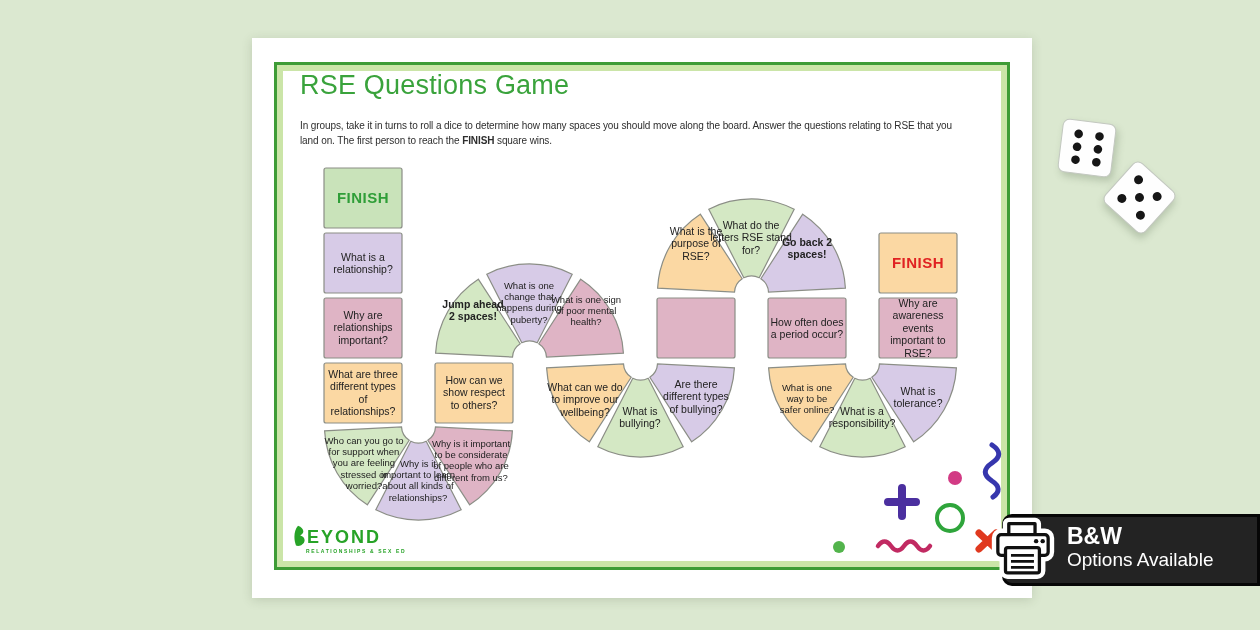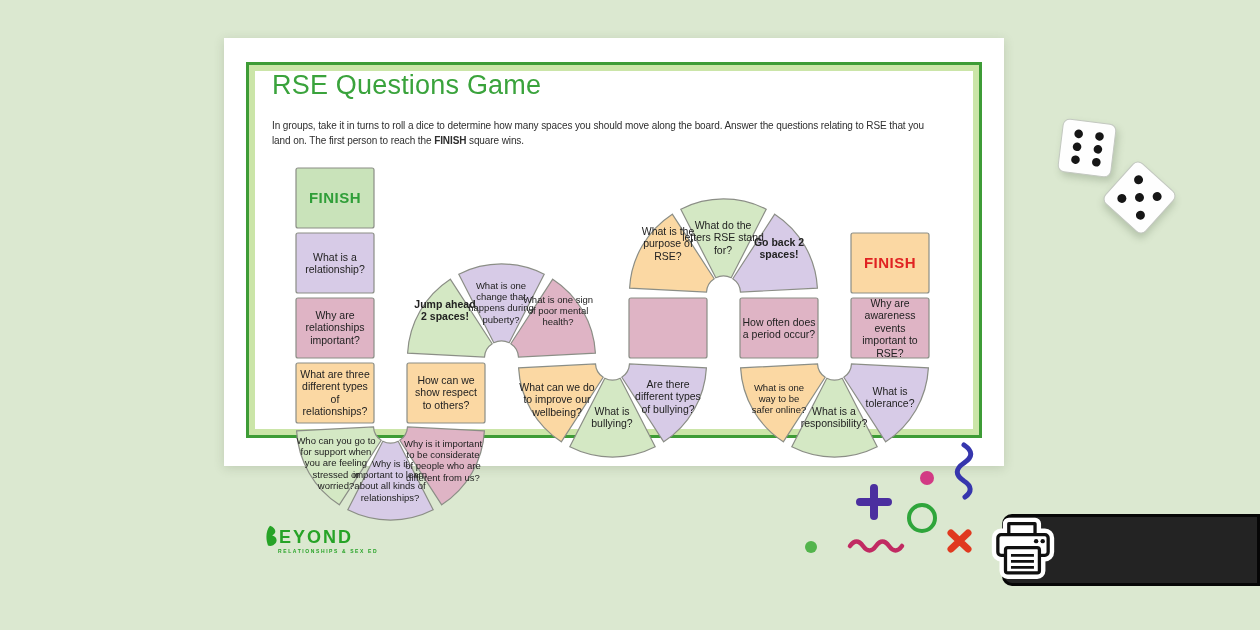--- a/index.html
+++ b/index.html
@@ -1,18 +1,18 @@
 <!DOCTYPE html>
 <html><head>
 <meta charset="utf-8">
 <style>
   html,body{margin:0;padding:0;}
   .scene{position:relative;width:1260px;height:630px;background:#dbe8d0;overflow:hidden;
          font-family:"Liberation Sans",sans-serif;}
-  .page{position:absolute;left:224px;top:38px;width:780px;height:428px;background:#ffffff;
+  .page{position:absolute;left:252px;top:38px;width:780px;height:560px;background:#ffffff;
         box-shadow:0 2px 10px rgba(60,80,50,.18);}
   .frame{position:absolute;left:22px;top:24px;right:22px;bottom:28px;
          border:3px solid #3e9c36;box-shadow:inset 0 0 0 6px rgba(140,198,63,.45);}
   .title{position:absolute;left:48px;top:32px;margin:0;font-size:27px;font-weight:400;
          color:#3aa33c;letter-spacing:.2px;}
   .intro{position:absolute;left:48px;top:80px;width:662px;margin:0;font-size:10px;
          line-height:1.5;color:#2e2e2e;letter-spacing:-.1px;}
   .board-svg{position:absolute;left:60px;top:122px;}
   .cell-shape{stroke:#8b8e86;stroke-width:1.2;}
   .labels{position:absolute;inset:0;pointer-events:none;}
@@ -161,15 +161,19 @@
         <g stroke="#101010" stroke-width="3" fill="#ffffff" stroke-linejoin="round">
           <rect x="19" y="7" width="24" height="12"></rect>
           <rect x="9" y="17" width="46" height="19" rx="3"></rect>
           <rect x="16" y="29" width="31" height="23" rx="2"></rect>
         </g>
         <circle cx="44" cy="23" r="2" fill="#101010"></circle>
         <circle cx="50" cy="23" r="2" fill="#101010"></circle>
         <path d="M21 36 h21 M21 41.5 h21 M21 47 h21" stroke="#101010" stroke-width="2.6"></path>
       </svg>
     </div>
+    <div class="bw-text">
+      <div class="bw-line1">B&amp;W</div>
+      <div class="bw-line2">Options Available</div>
+    </div>
   </div>
 
 </div>
 
 </body></html>

